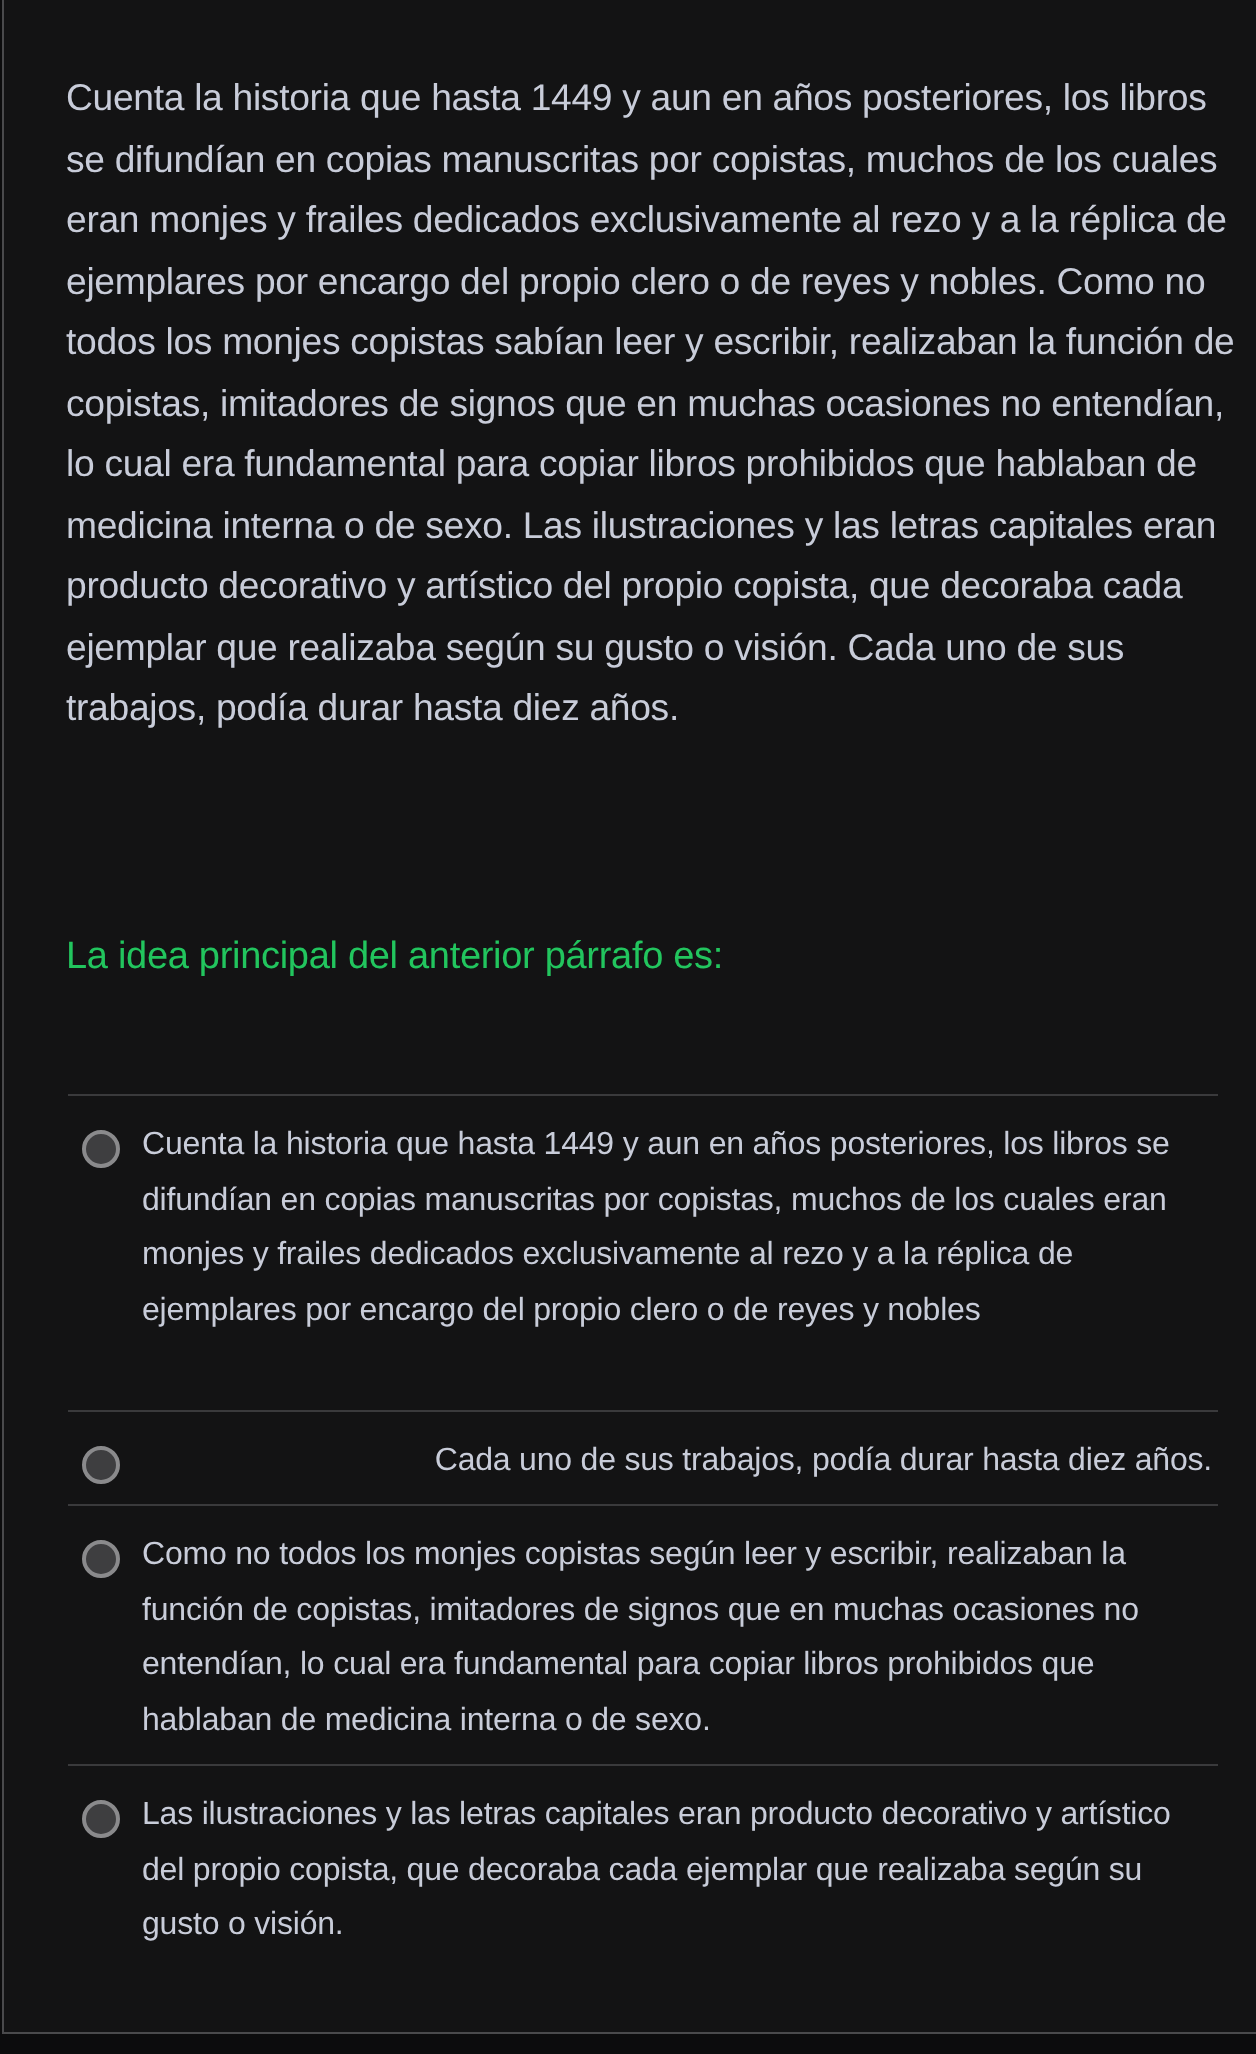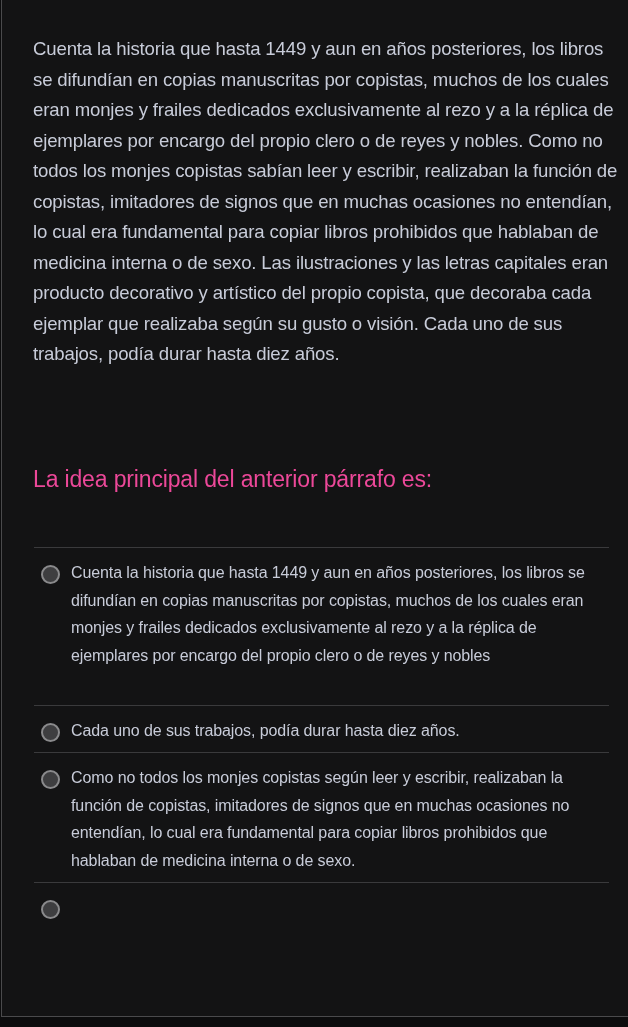--- a/index.html
+++ b/index.html
@@ -33,24 +33,24 @@
       font-size: 18.6px;
       line-height: 30.5px;
       letter-spacing: -0.15px;
       color: #c8ccd9;
       margin: 0;
     }
     .question {
       position: absolute;
       left: 31px;
       top: 466px;
-      font-size: 23px;
+      font-size: 19px;
       line-height: 30px;
       letter-spacing: -0.15px;
-      color: #ec4899;
+      color: #22c55e;
       margin: 0;
     }
     .options {
       position: absolute;
       left: 32px;
       top: 549px;
       width: 575px;
     }
     .option {
       position: relative;
@@ -71,21 +71,21 @@
     .opt-text {
       position: absolute;
       left: 37px;
       width: 535px;
       font-size: 16px;
       line-height: 27.7px;
       letter-spacing: -0.1px;
       color: #c8ccd9;
     }
     .opt1 { height: 158px; }
-    .opt2 { height: 47px; }
+    .opt2 { height: 47px; text-align: right; }
     .opt3 { height: 130px; }
     .opt4 { height: 110px; }
     .opt1 .radio, .opt2 .radio, .opt3 .radio, .opt4 .radio { top: 17px; }
     .opt1 .opt-text, .opt2 .opt-text, .opt3 .opt-text, .opt4 .opt-text { top: 11px; }
   </style>
 </head>
 <body>
 
 <div class="panel">
   <p class="passage">Cuenta la historia que hasta 1449 y aun en años posteriores, los libros se difundían en copias manuscritas por copistas, muchos de los cuales eran monjes y frailes dedicados exclusivamente al rezo y a la réplica de ejemplares por encargo del propio clero o de reyes y nobles. Como no todos los monjes copistas sabían leer y escribir, realizaban la función de copistas, imitadores de signos que en muchas ocasiones no entendían, lo cual era fundamental para copiar libros prohibidos que hablaban de medicina interna o de sexo. Las ilustraciones y las letras capitales eran producto decorativo y artístico del propio copista, que decoraba cada ejemplar que realizaba según su gusto o visión. Cada uno de sus trabajos, podía durar hasta diez años.</p>
@@ -100,15 +100,16 @@
     <div class="option opt2">
       <span class="radio"></span>
       <span class="opt-text">Cada uno de sus trabajos, podía durar hasta diez años.</span>
     </div>
     <div class="option opt3">
       <span class="radio"></span>
       <span class="opt-text">Como no todos los monjes copistas según leer y escribir, realizaban la función de copistas, imitadores de signos que en muchas ocasiones no entendían, lo cual era fundamental para copiar libros prohibidos que hablaban de medicina interna o de sexo.</span>
     </div>
     <div class="option opt4">
       <span class="radio"></span>
+      <span class="opt-text">Las ilustraciones y las letras capitales eran producto decorativo y artístico del propio copista, que decoraba cada ejemplar que realizaba según su gusto o visión.</span>
     </div>
   </div>
 </div>
 
 </body></html>

